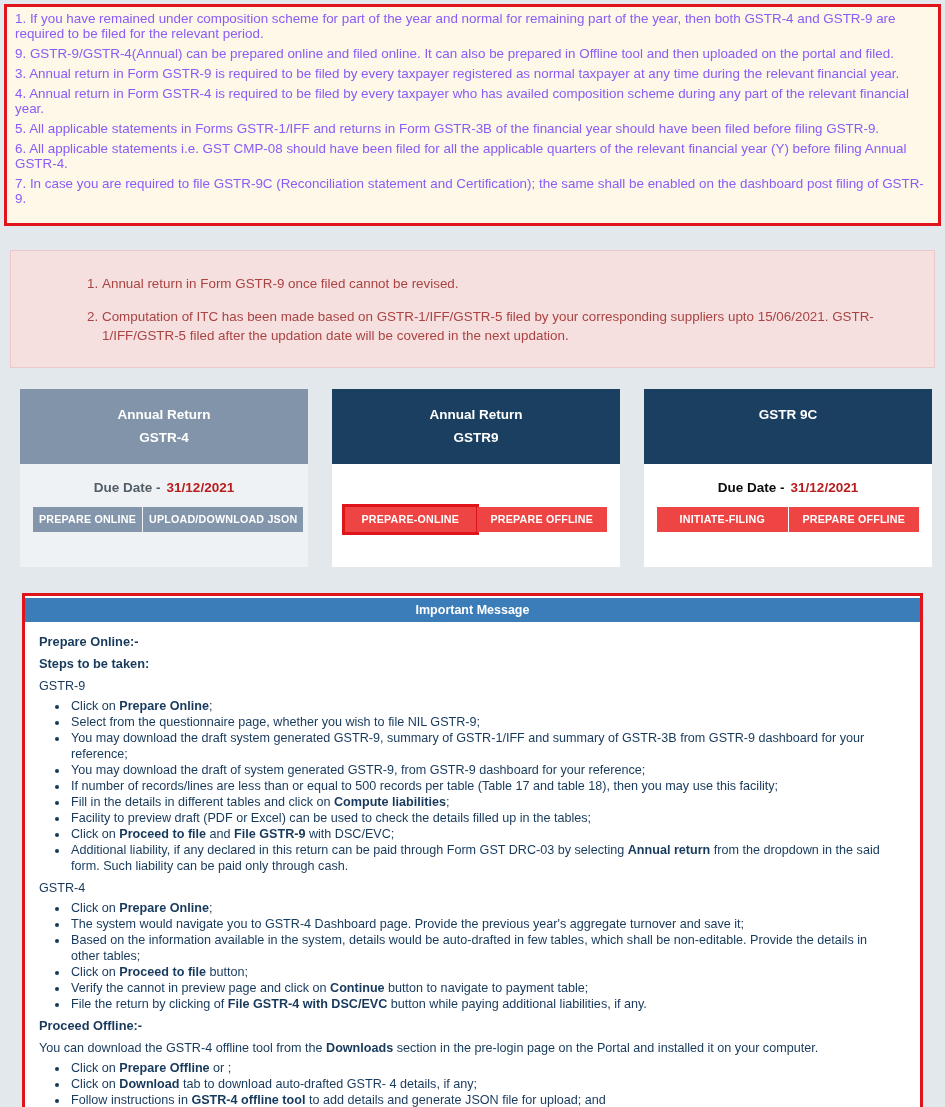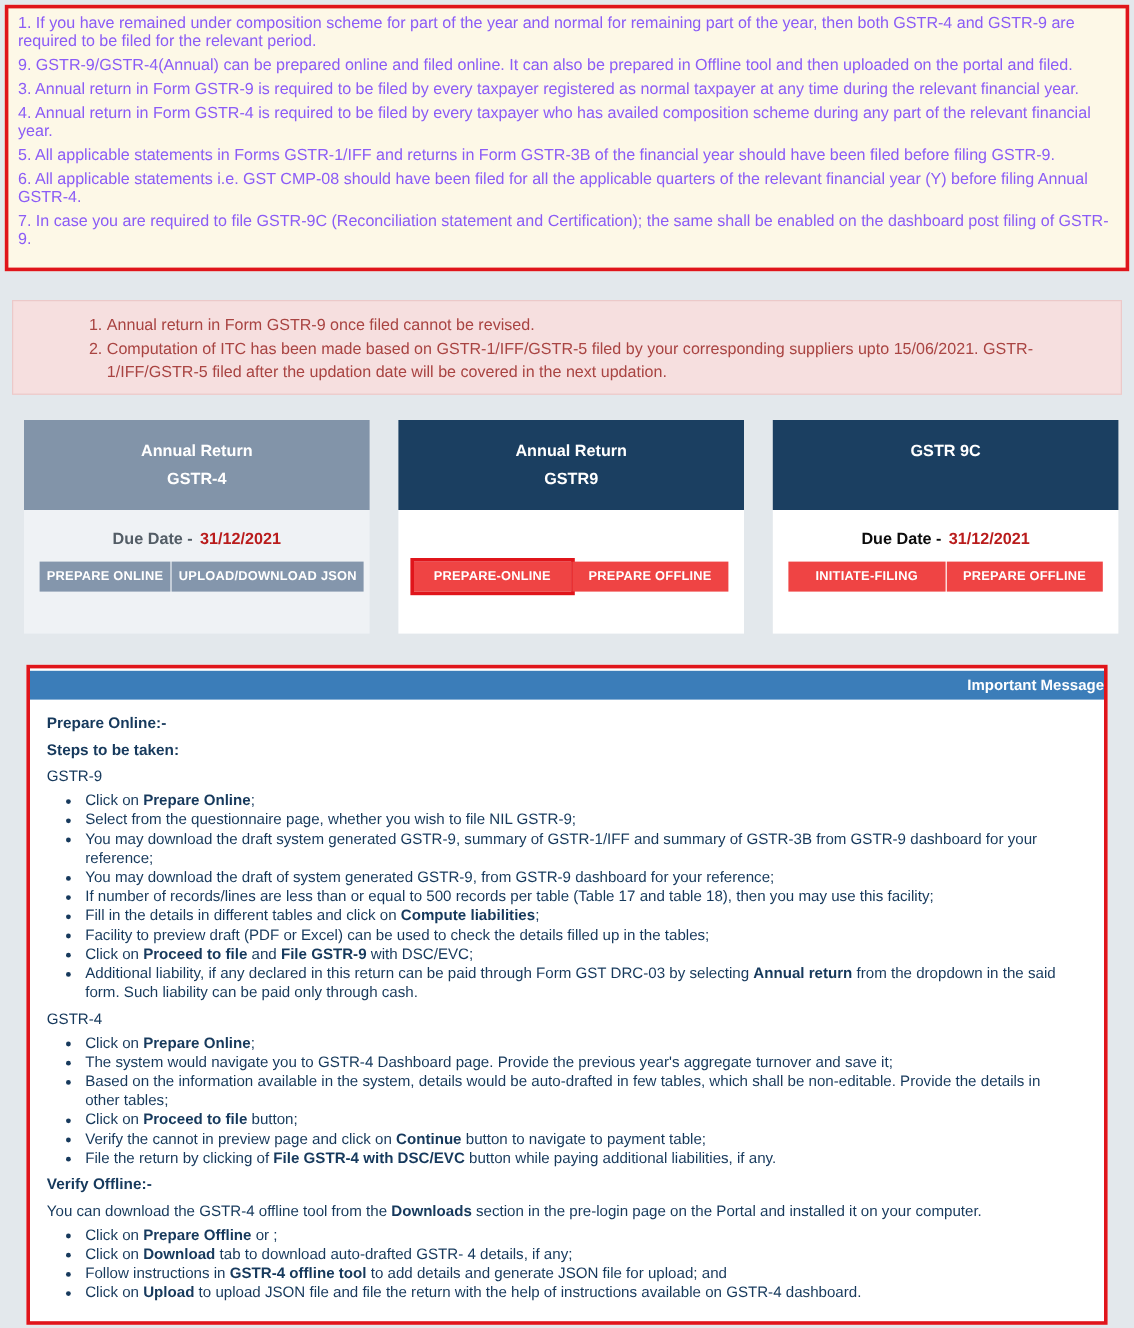--- a/index.html
+++ b/index.html
@@ -25,21 +25,21 @@
   
   .notice-box{
     margin:24px 10px 0;
     background:#f6dfdf;border:1px solid #ecc9c9;
     padding:10px 18px 8px 0;
   }
   .notice-list{
     margin:0;padding-left:78px;color:#a94442;
     font-size:13.4px;line-height:19.5px;
   }
-  .notice-list li{margin:0;}
+  .notice-list li{margin:13px;}
   
   .cards-row{display:flex;gap:24px;margin:21px 13px 0 20px;}
   .card{width:288px;height:178px;flex:none;}
   .card-header{
     height:75px;box-sizing:border-box;padding-top:14px;text-align:center;
     color:#fff;font-weight:bold;font-size:13.5px;line-height:23px;
   }
   .card--gstr4 .card-header{background:#8294a9;}
   .card--navy  .card-header{background:#1b3f61;}
   .card-body{position:relative;height:103px;}
@@ -61,21 +61,21 @@
   .card--navy  .btn{background:#ef4444;}
   .btn-g4-1{flex:0 0 107px;}
   .btn--highlight{outline:3px solid #e0151b;}
   
   .im-box{
     margin:26px 22px 0;
     border:3px solid #e0151b;background:#fff;
   }
   .im-header{
     margin-top:2px;height:24px;line-height:24px;background:#3b7db9;
-    color:#fff;font-weight:bold;font-size:12.5px;text-align:right;
+    color:#fff;font-weight:bold;font-size:12.5px;text-align:center;
   }
   .im-body{
     padding:6px 24px 12px 14px;color:#16395c;
     font-size:12.6px;line-height:16px;
   }
   .im-heading{font-weight:bold;margin-top:6px;font-size:12.8px;}
   .im-plain{margin-top:6px;}
   .im-list{margin:4px 0 4px;padding-left:30px;}
   .im-list li{margin:0;padding-left:2px;}
 </style>
@@ -172,21 +172,21 @@
     <div class="im-plain">GSTR-4</div>
     <ul class="im-list">
 
     <li><span>Click on </span><b>Prepare Online</b><span>;</span></li>
         <li><span>The system would navigate you to GSTR-4 Dashboard page. Provide the previous year's aggregate turnover and save it;</span></li>
         <li><span>Based on the information available in the system, details would be auto-drafted in few tables, which shall be non-editable. Provide the details in other tables;</span></li>
         <li><span>Click on </span><b>Proceed to file</b><span> button;</span></li>
         <li><span>Verify the cannot in preview page and click on </span><b>Continue</b><span> button to navigate to payment table;</span></li>
         <li><span>File the return by clicking of </span><b>File GSTR-4 with DSC/EVC</b><span> button while paying additional liabilities, if any.</span></li>
       </ul>
-    <div class="im-heading">Verify Offline:-</div>
+    <div class="im-heading">Proceed Offline:-</div>
     <div class="im-plain"><span>You can download the GSTR-4 offline tool from the </span><b>Downloads</b><span> section in the pre-login page on the Portal and installed it on your computer.</span></div>
     <ul class="im-list">
 
     <li><span>Click on </span><b>Prepare Offline</b><span> or ;</span></li>
         <li><span>Click on </span><b>Download</b><span> tab to download auto-drafted GSTR- 4 details, if any;</span></li>
         <li><span>Follow instructions in </span><b>GSTR-4 offline tool</b><span> to add details and generate JSON file for upload; and</span></li>
         <li><span>Click on </span><b>Upload</b><span> to upload JSON file and file the return with the help of instructions available on GSTR-4 dashboard.</span></li>
       </ul>
   </div>
 </div>

